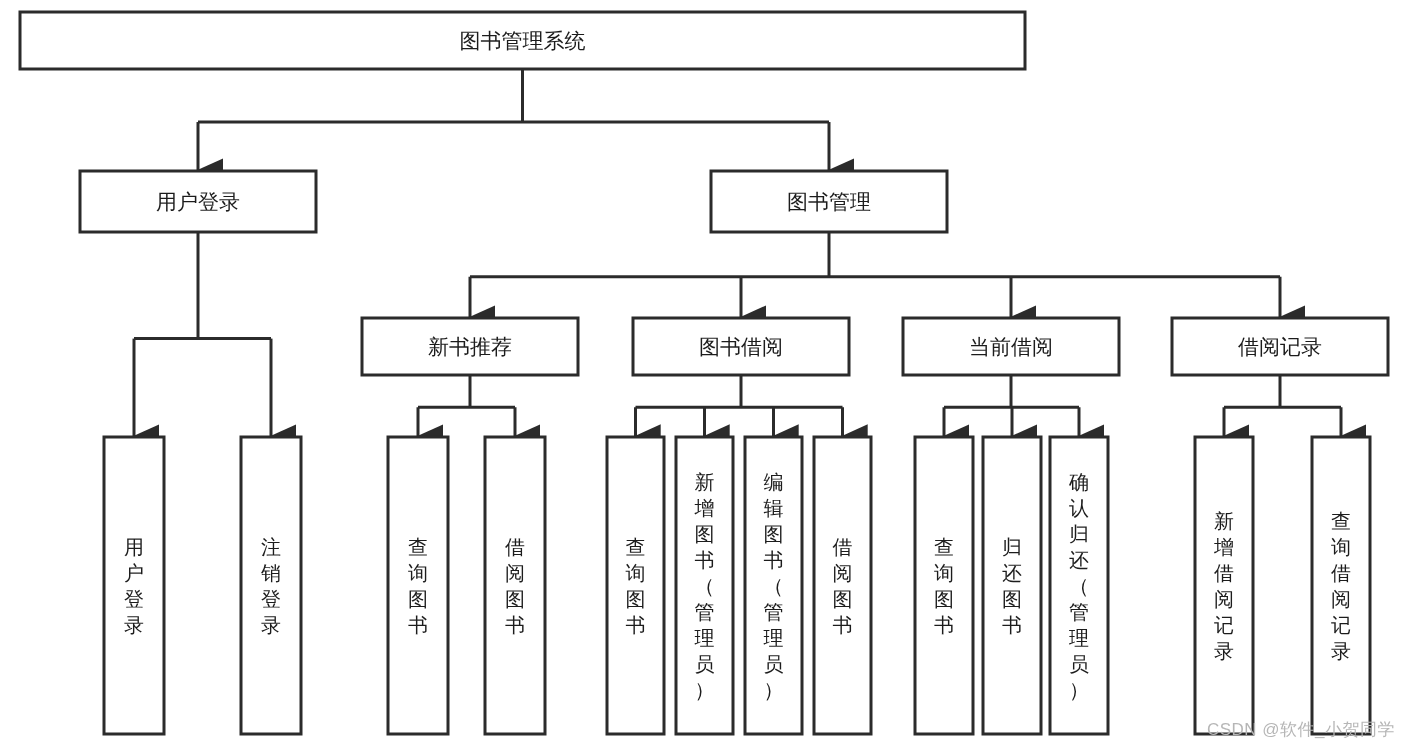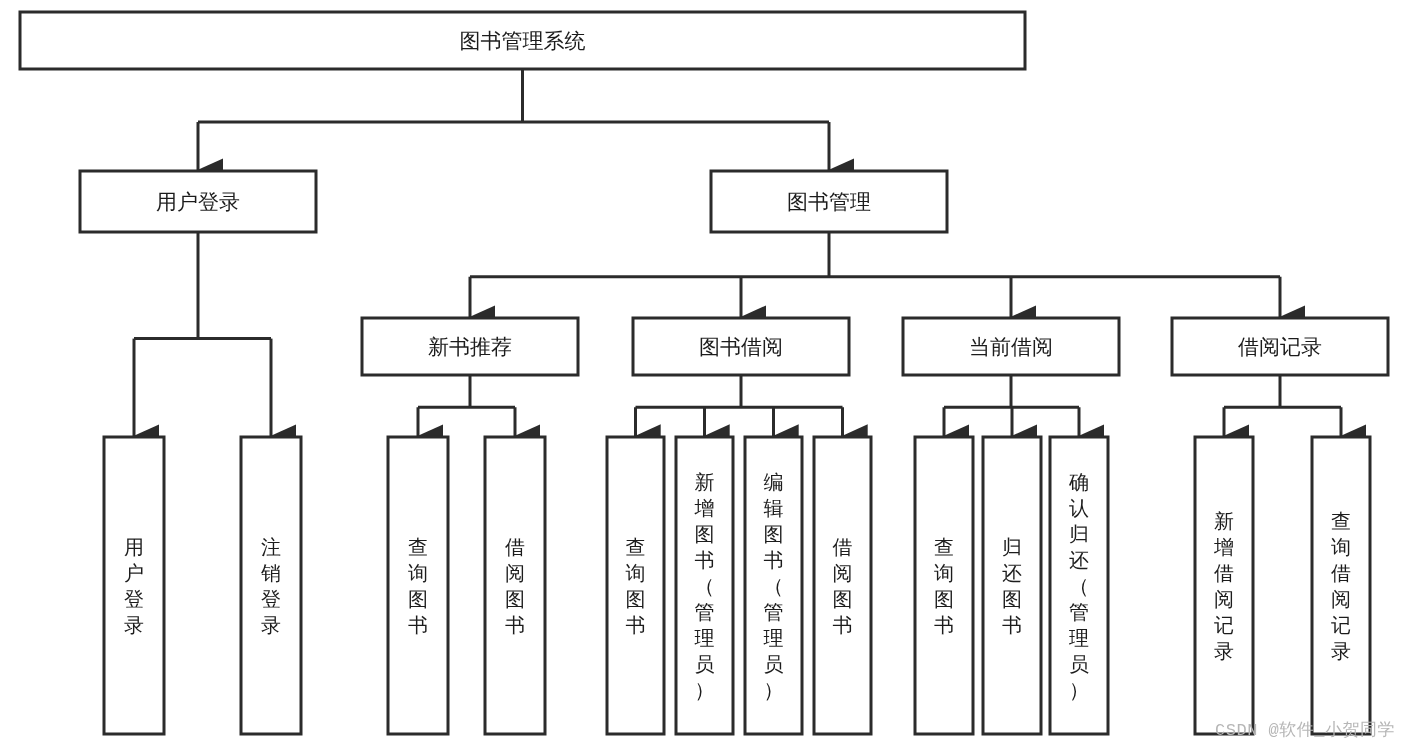--- a/index.html
+++ b/index.html
@@ -46,21 +46,21 @@
   .node-label-v {
     font-family: "DejaVu Sans", "Liberation Sans", sans-serif;
     font-size: 20px;
     fill: #1c1c1c;
     text-anchor: middle;
   }
   .watermark {
     position: absolute;
     right: 10px;
     bottom: 6px;
-    font-family: Liberation Mono, monospace;
+    font-family: Liberation Sans, sans-serif;
     font-size: 17px;
     color: #b6b6b6;
     letter-spacing: 0.5px;
     white-space: nowrap;
     user-select: none;
   }
 </style>
 </head>
 <body>
 

